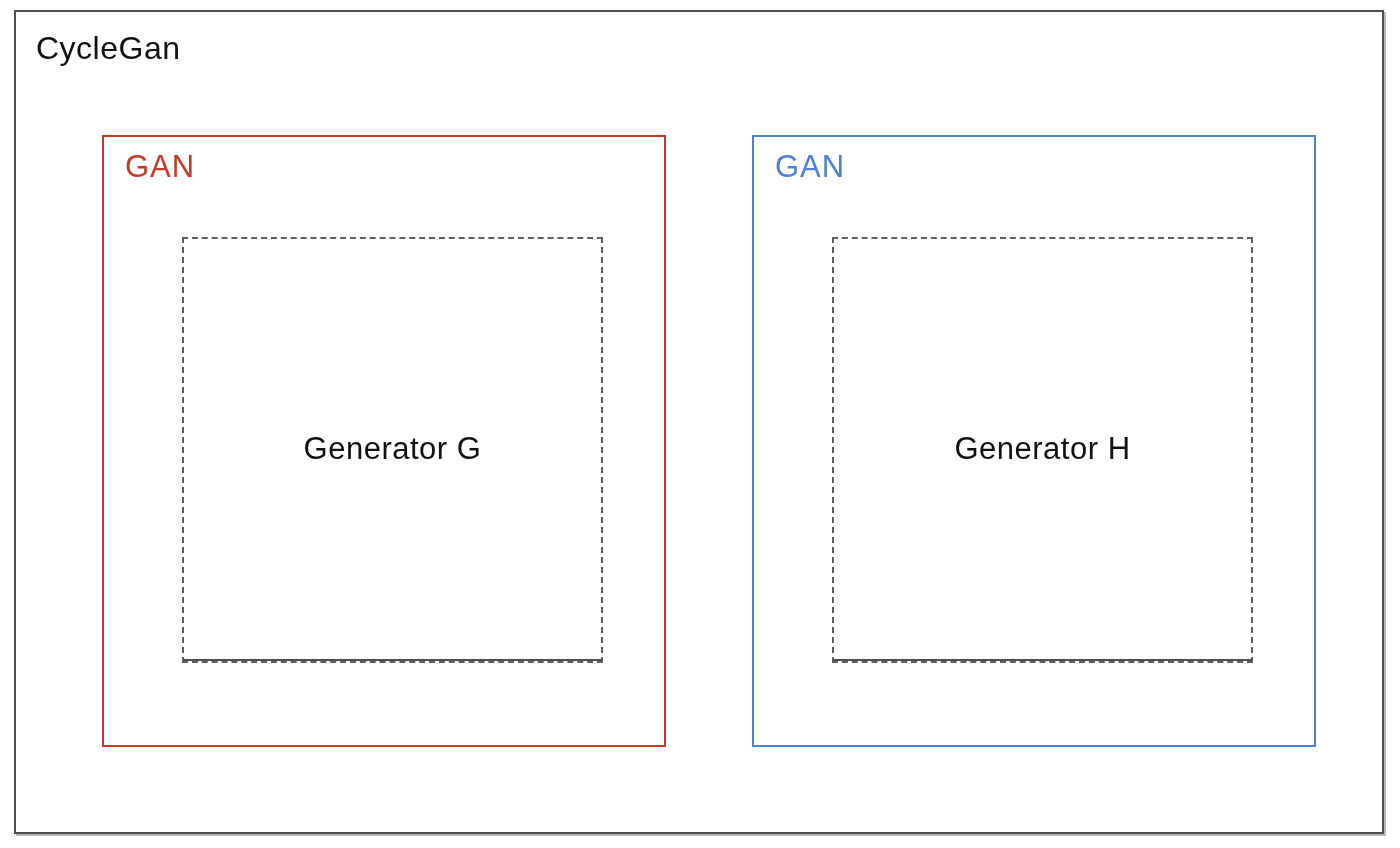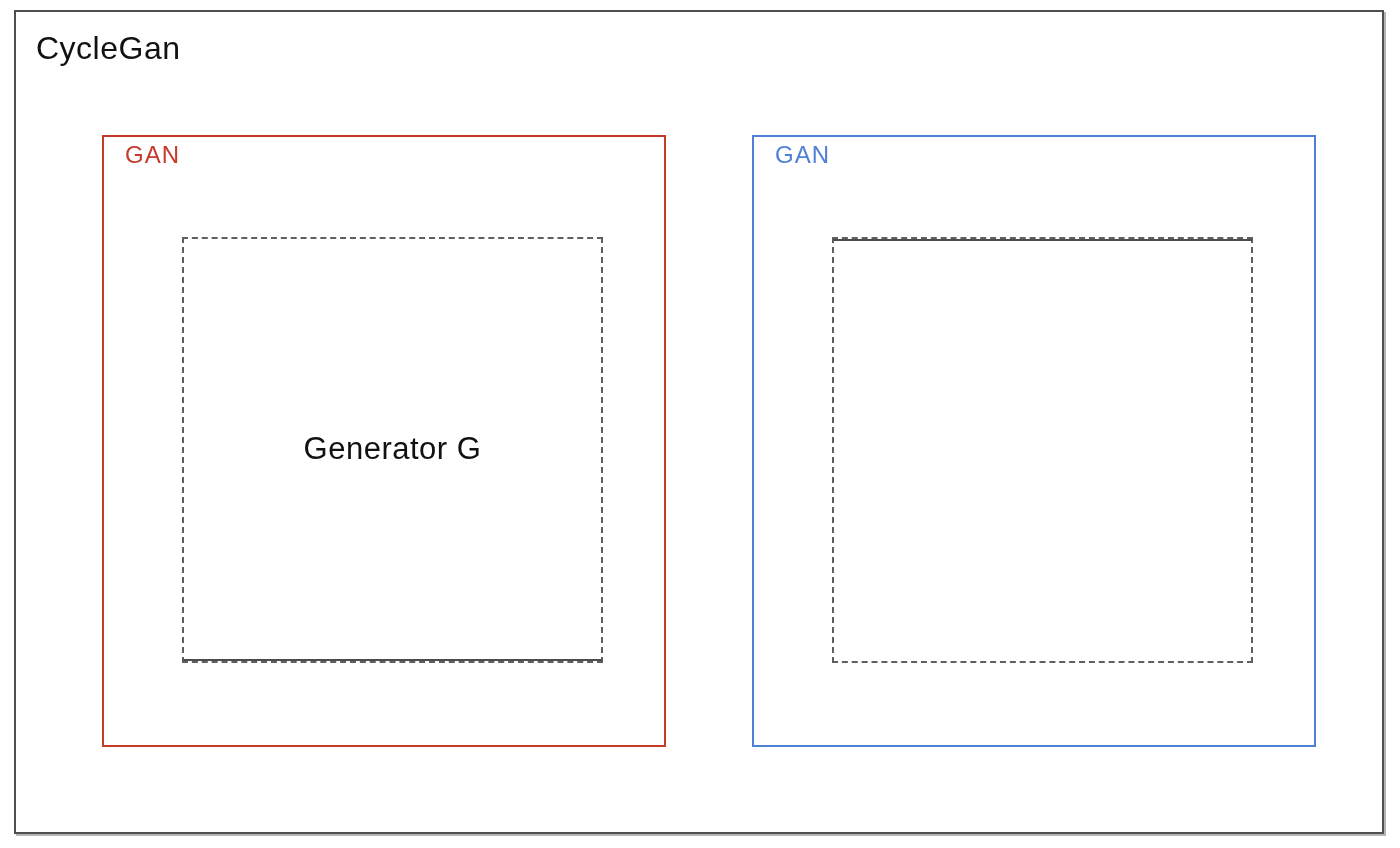--- a/index.html
+++ b/index.html
@@ -39,22 +39,22 @@
     width: 560px;
     height: 608px;
     border: 2px solid var(--accent, #888);
     background: transparent;
   }
   .gan-box.left  { left: 86px;  }
   .gan-box.right { left: 736px; }
   .gan-label {
     position: absolute;
     left: 21px;
-    top: 4px;
-    font-size: 24px;
+    top: 12px;
+    font-size: 31px;
     letter-spacing: 1px;
     color: var(--accent, #888);
     text-align: center;
   }
   .inner-dashed {
     position: absolute;
     left: 78px;
     top: 100px;
     width: 417px;
     height: 422px;
@@ -98,17 +98,20 @@
         <div class="half">
           <span class="cell-label">Generator G</span>
         </div>
         <div class="divider"></div>
       </div>
     </div>
 
     <div class="gan-box right" style="--accent: #4f80d5;">
       <div class="gan-label">GAN</div>
       <div class="inner-dashed">
+        <div class="half">
+          <span class="cell-label">Generator H</span>
+        </div>
         <div class="divider"></div>
       </div>
     </div>
   </div>
 </div>
 
 </body></html>

